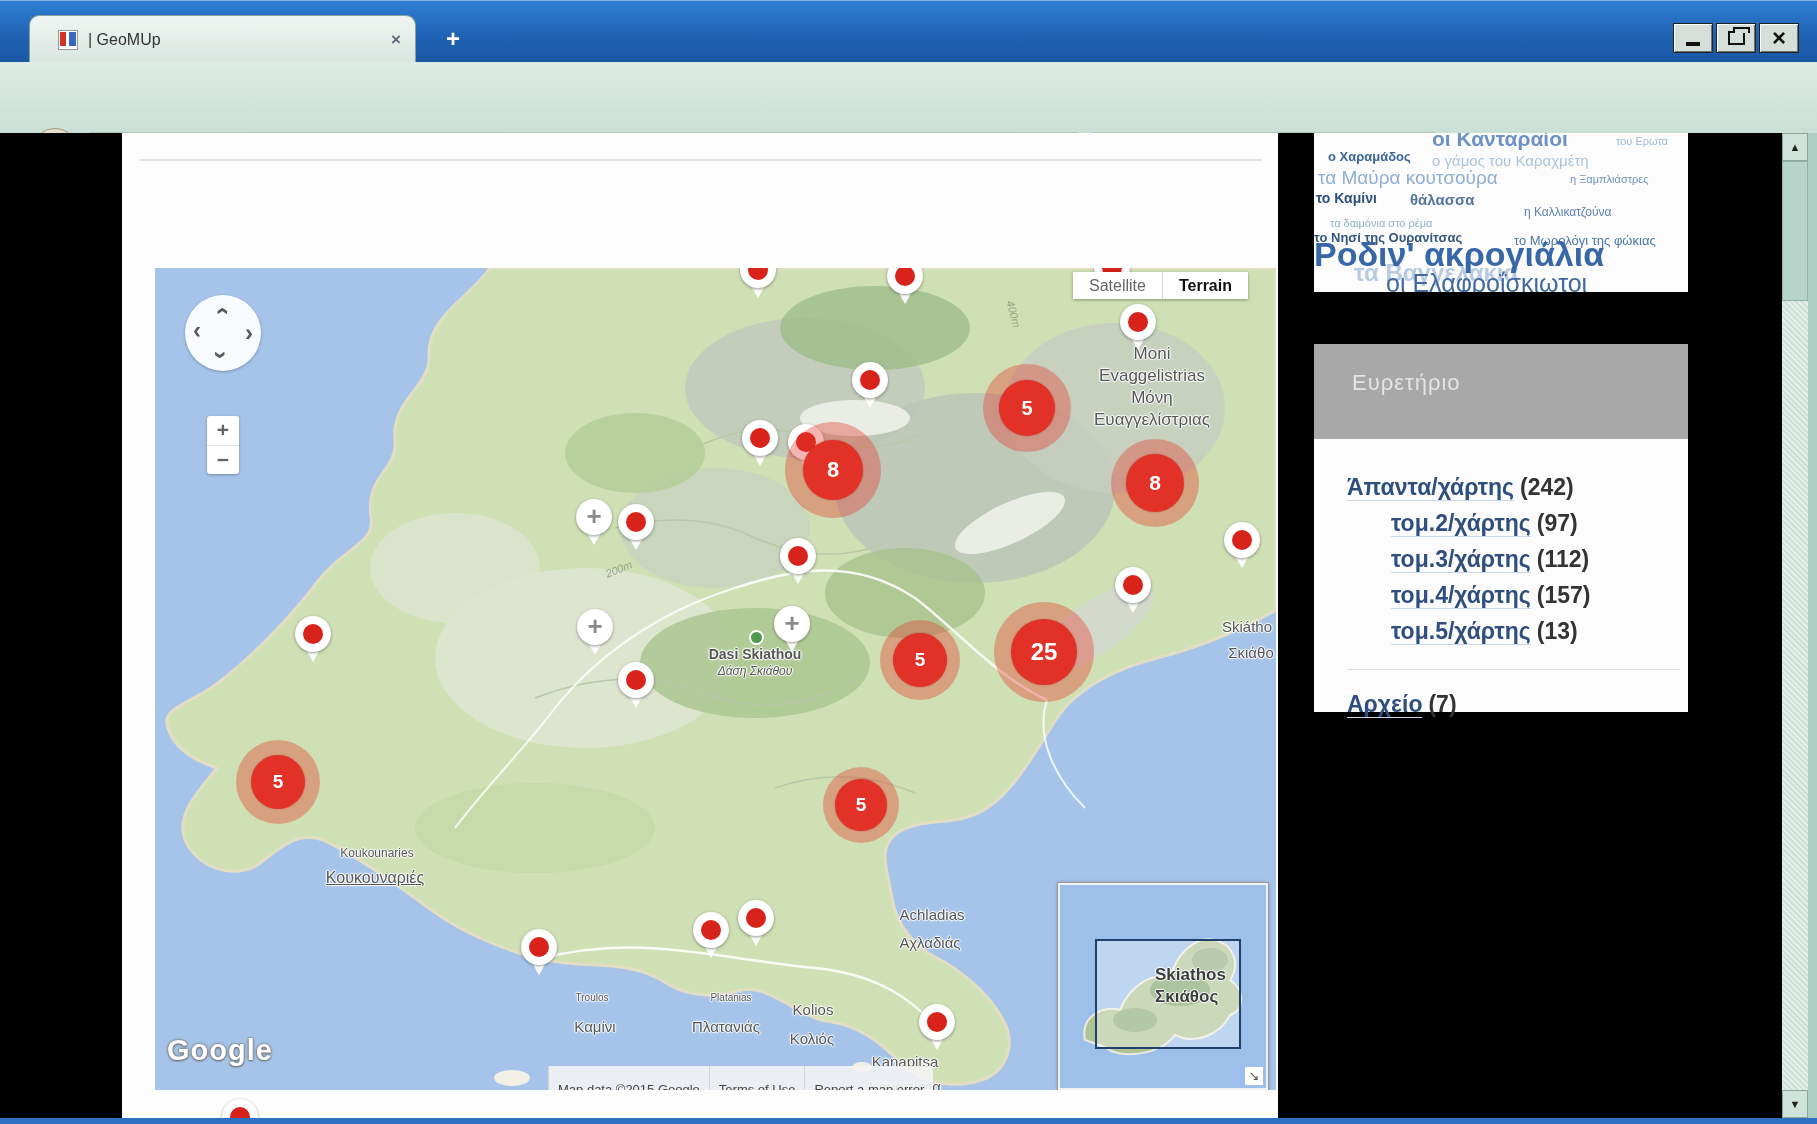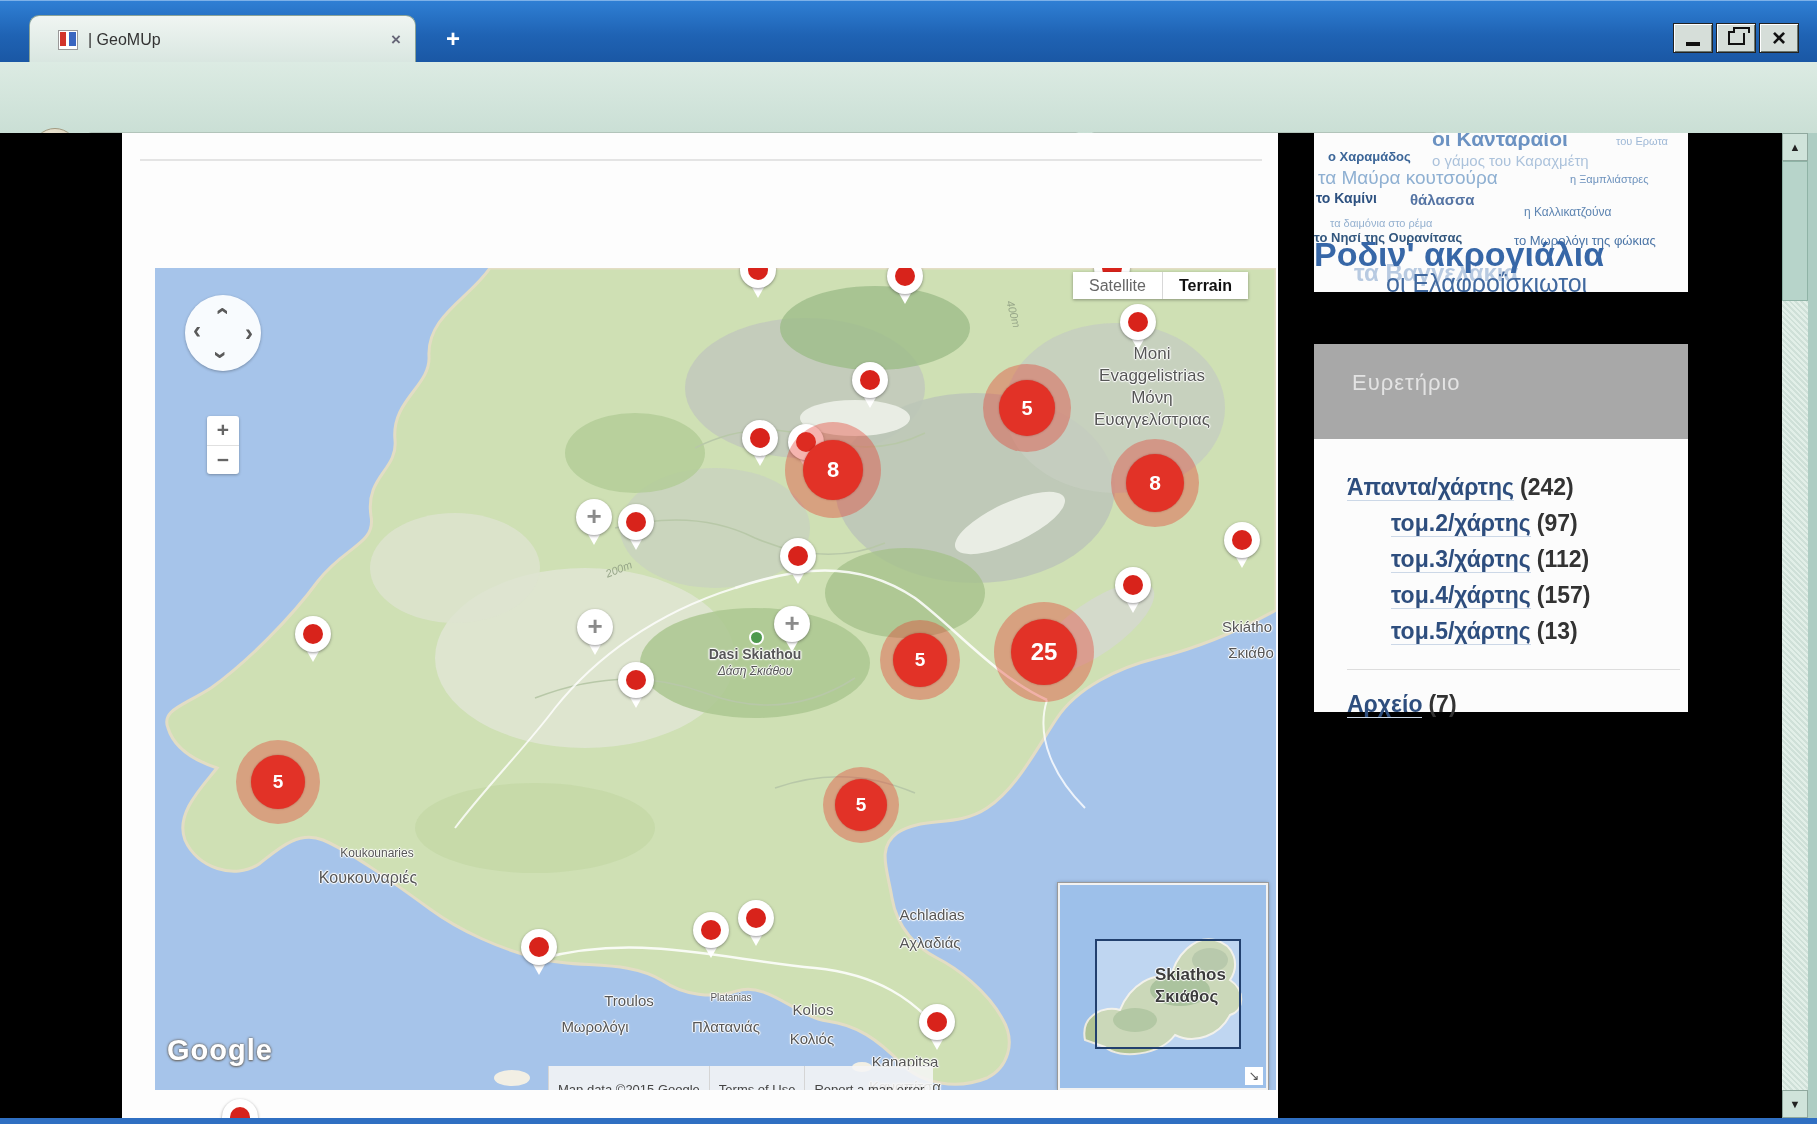--- a/index.html
+++ b/index.html
@@ -225,23 +225,23 @@
       <div id="map-overlays">
           <div class="contour-label" style="left: 845px; top: 40px; transform: rotate(75deg);">400m</div>
           <div class="contour-label" style="left: 450px; top: 295px; transform: rotate(-22deg);">200m</div>
           <div class="map-label" style="left: 997px; top: 76px; font-size: 17px;">Moni</div>
           <div class="map-label" style="left: 997px; top: 98px; font-size: 17px;">Evaggelistrias</div>
           <div class="map-label" style="left: 997px; top: 120px; font-size: 17px;">Μόνη</div>
           <div class="map-label" style="left: 997px; top: 142px; font-size: 17px;">Ευαγγελίστριας</div>
           <div class="map-label" style="left: 600px; top: 378px; font-size: 14px; font-weight: bold;">Dasi Skiathou</div>
           <div class="map-label" style="left: 600px; top: 396px; font-size: 12px; font-style: italic;">Δάση Σκιάθου</div>
           <div class="map-label" style="left: 222px; top: 578px; font-size: 12px;">Koukounaries</div>
-          <div class="map-label" style="left: 213px; top: 601px; font-size: 16px;">Κουκουναριές</div>
-          <div class="map-label" style="left: 437px; top: 724px; font-size: 15px; margin-left: 37px;">Troulos</div>
-          <div class="map-label" style="left: 440px; top: 750px; font-size: 15px;">Μωρολόγι</div>
+          <div class="map-label" style="left: 220px; top: 601px; font-size: 16px; text-decoration: underline;">Κουκουναριές</div>
+          <div class="map-label" style="left: 437px; top: 724px; font-size: 10px;">Troulos</div>
+          <div class="map-label" style="left: 440px; top: 750px; font-size: 15px;">Καμίνι</div>
           <div class="map-label" style="left: 552px; top: 724px; font-size: 10px; padding-left: 48px;">Platanias</div>
           <div class="map-label" style="left: 552px; top: 750px; font-size: 15px; margin-left: 19px;">Πλατανιάς</div>
           <div class="map-label" style="left: 658px; top: 733px; font-size: 15px;">Kolios</div>
           <div class="map-label" style="left: 657px; top: 762px; font-size: 15px;">Κολιός</div>
           <div class="map-label" style="left: 750px; top: 785px; font-size: 15px;">Kanapitsa</div>
           <div class="map-label" style="left: 750px; top: 810px; font-size: 15px;">Καναπίτσα</div>
           <div class="map-label" style="left: 777px; top: 638px; font-size: 15px;">Achladias</div>
           <div class="map-label" style="left: 775px; top: 666px; font-size: 15px;">Αχλαδιάς</div>
           <div class="map-label" style="left: 1092px; top: 350px; font-size: 15px;">Skiátho</div>
           <div class="map-label" style="left: 1096px; top: 376px; font-size: 15px;">Σκιάθο</div>

